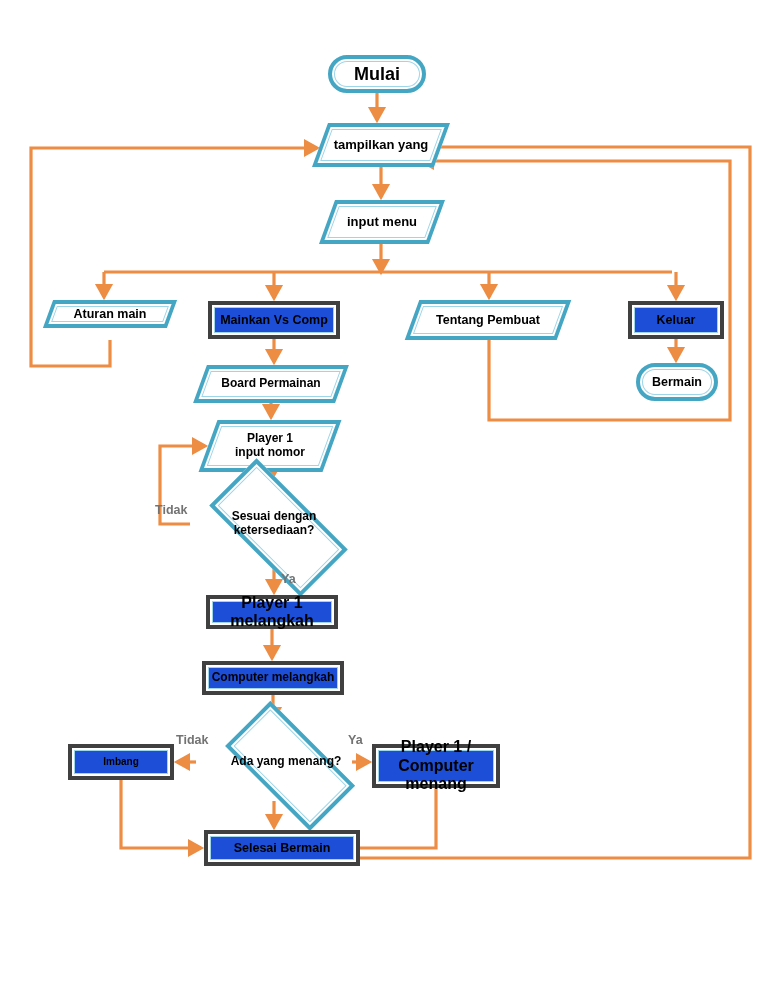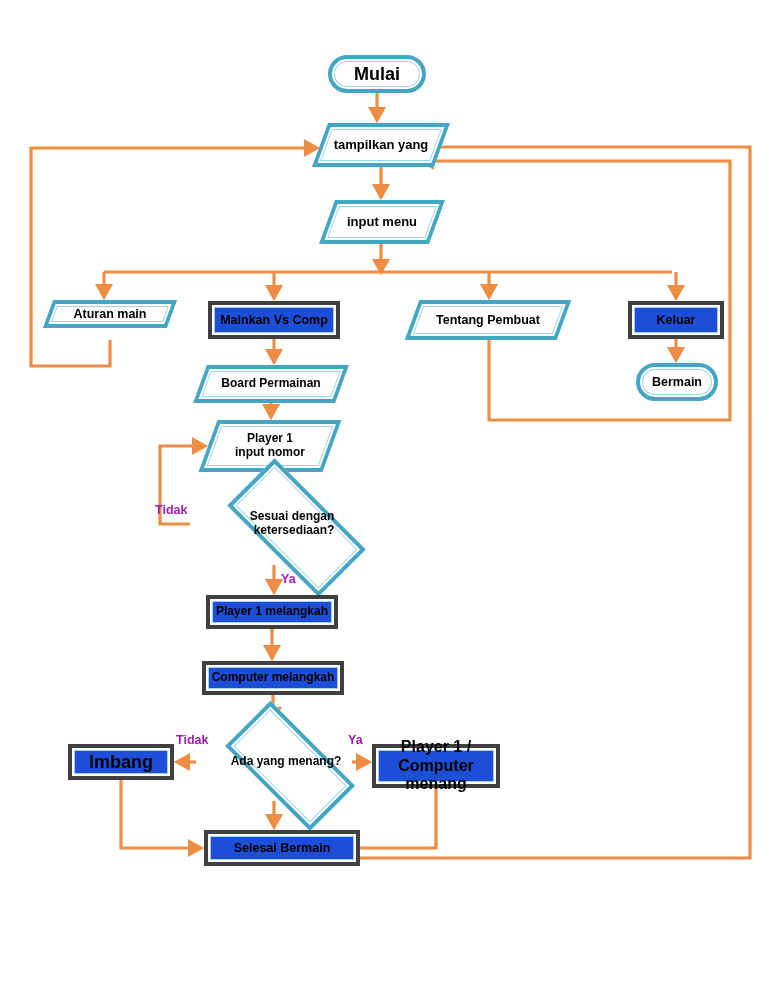--- a/index.html
+++ b/index.html
@@ -76,21 +76,21 @@
     z-index: -1;
   }
   .nodetext {
     position: relative;
     z-index: 2;
     padding: 0 4px;
     white-space: pre-line;
   }
   .edge-label {
     position: absolute;
-    color: #a21caf;
+    color: #737373;
     font-weight: bold;
     font-size: 12.5px;
     z-index: 6;
     white-space: nowrap;
   }
 </style>
 </head>
 <body>
 
 <div id="canvas">
@@ -181,36 +181,36 @@
       </div>
       <div class="node sh-para" style="left: 200px; top: 365px; width: 142px; height: 38px; font-size: 12px;">
         <div class="skewwrap"></div>
         <span class="nodetext">Board Permainan</span>
       </div>
       <div class="node sh-para" style="left: 208px; top: 420px; width: 124px; height: 52px; font-size: 12px;">
         <div class="skewwrap"></div>
         <span class="nodetext">Player 1
 input nomor</span>
       </div>
-      <div class="node sh-dia" style="left: 208px; top: 483px; width: 168px; height: 82px; font-size: 12px; text-align: right;">
+      <div class="node sh-dia" style="left: 190px; top: 483px; width: 168px; height: 82px; font-size: 12px;">
         <div class="diawrap"></div>
         <span class="nodetext">Sesuai dengan
 ketersediaan?</span>
       </div>
-      <div class="node sh-rect" style="left: 206px; top: 595px; width: 132px; height: 34px; font-size: 12px;">
+      <div class="node sh-rect" style="left: 206px; top: 595px; width: 132px; height: 34px; font-size: 16px;">
         <span class="nodetext">Player 1 melangkah</span>
       </div>
       <div class="node sh-rect" style="left: 202px; top: 661px; width: 142px; height: 34px; font-size: 12px;">
         <span class="nodetext">Computer melangkah</span>
       </div>
       <div class="node sh-dia" style="left: 208px; top: 723px; width: 156px; height: 78px; font-size: 12px;">
         <div class="diawrap"></div>
         <span class="nodetext">Ada yang menang?</span>
       </div>
-      <div class="node sh-rect" style="left: 68px; top: 744px; width: 106px; height: 36px; font-size: 18px;">
+      <div class="node sh-rect" style="left: 68px; top: 744px; width: 106px; height: 36px; font-size: 10px;">
         <span class="nodetext">Imbang</span>
       </div>
       <div class="node sh-rect" style="left: 372px; top: 744px; width: 128px; height: 44px; font-size: 16px;">
         <span class="nodetext">Player 1 / Computer
 menang</span>
       </div>
       <div class="node sh-rect" style="left: 204px; top: 830px; width: 156px; height: 36px; font-size: 12.5px;">
         <span class="nodetext">Selesai Bermain</span>
       </div>
     </div>

